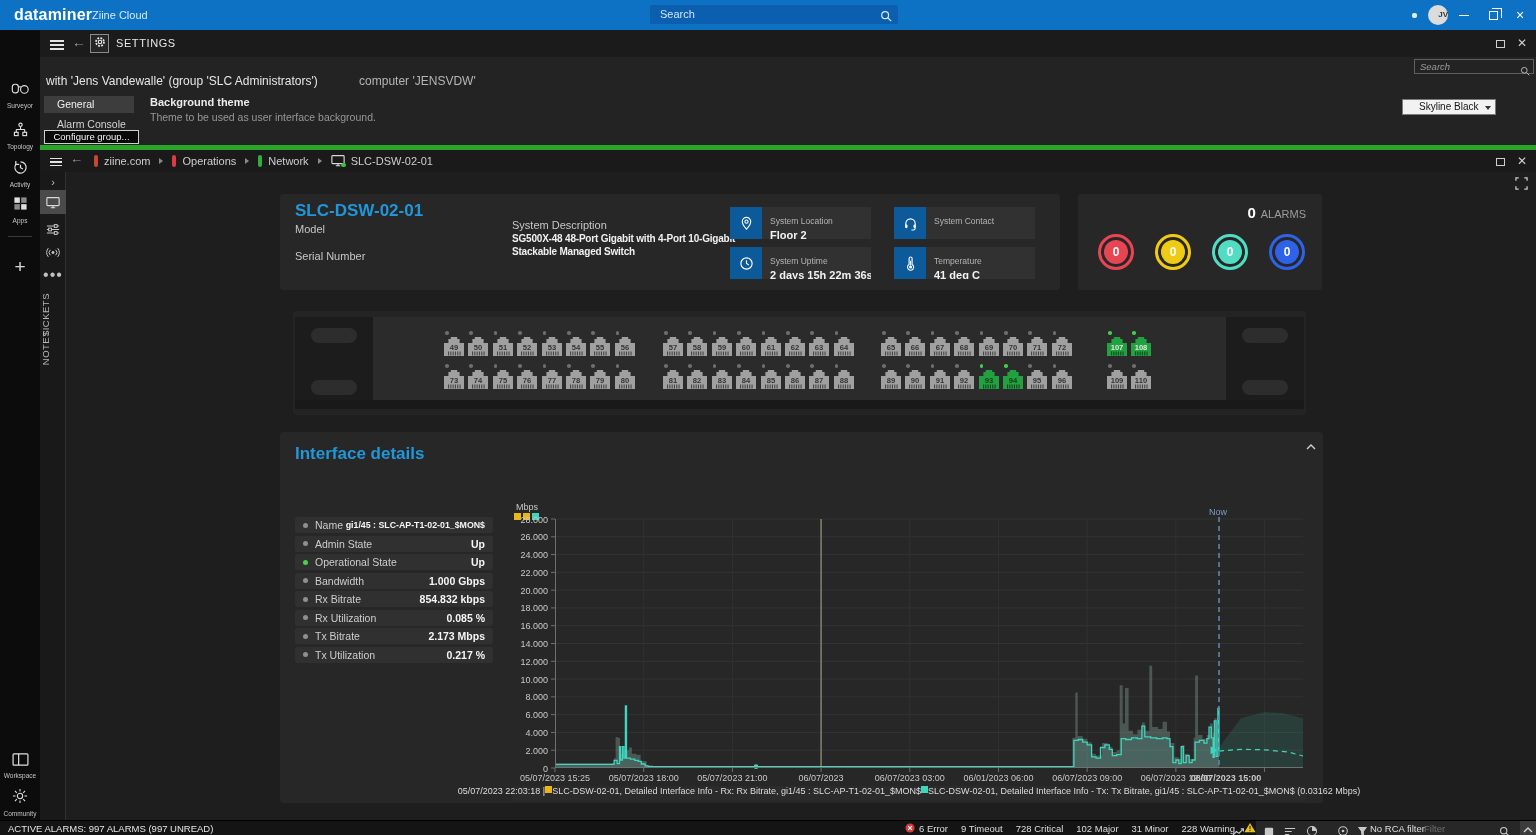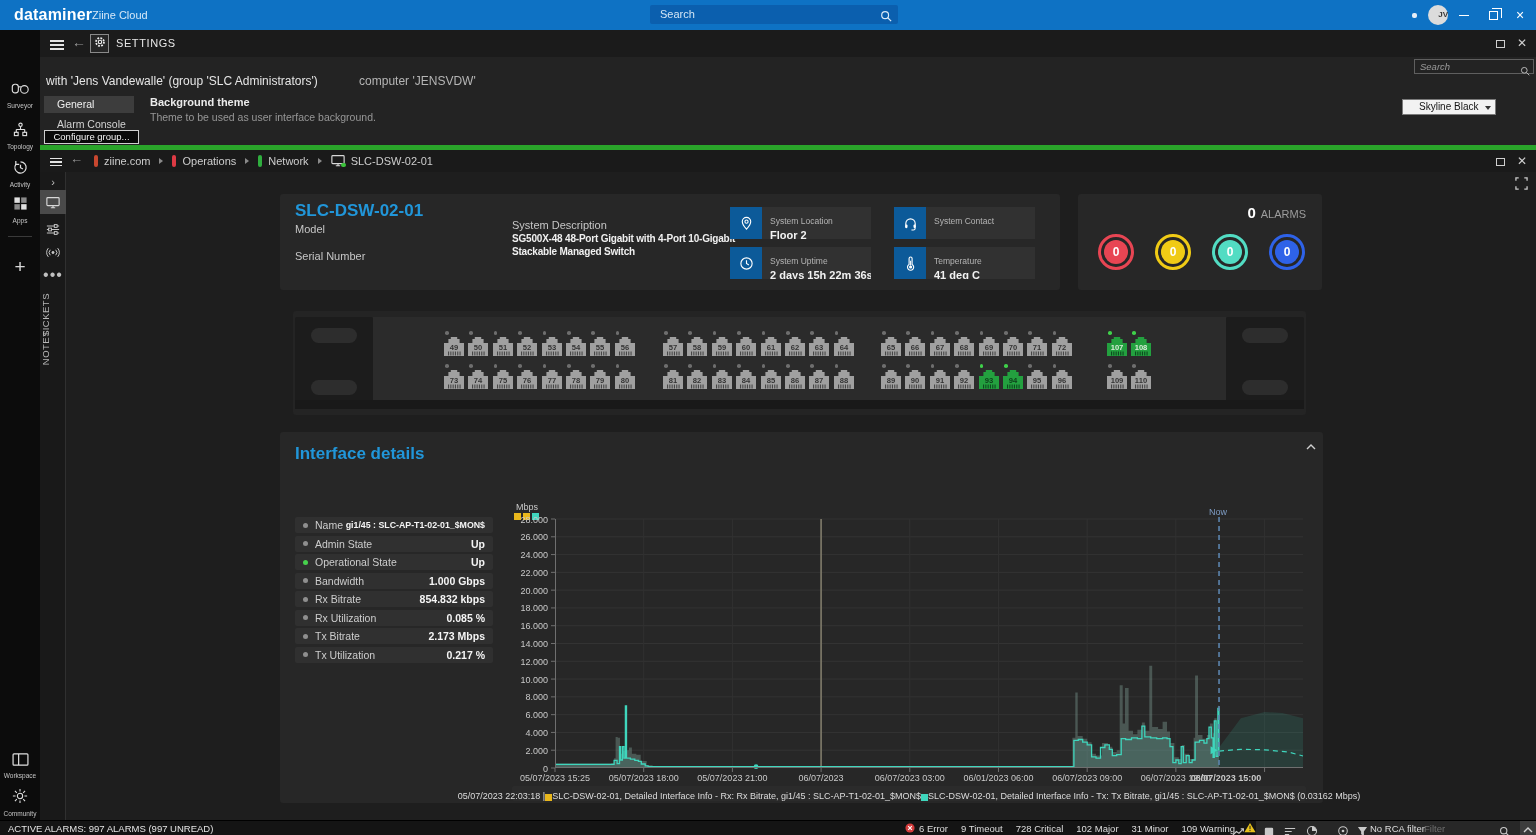--- a/index.html
+++ b/index.html
@@ -120,21 +120,21 @@
   .if-row .vl{font-size:10.5px;font-weight:bold;color:#f5f5f5;padding-right:8px;white-space:nowrap}
   .if-row.small .vl{font-size:8.8px}
   #chart-unit{position:absolute;left:236px;top:70px;font-size:9px;color:#c9c9c9}
   #chart-sq{position:absolute;left:234px;top:81px;display:flex;gap:2px}
   #chart-sq span{width:7px;height:7px;display:block}
   .ylab{position:absolute;left:188px;width:80px;text-align:right;font-size:9px;color:#c9c9c9}
   .xlab{position:absolute;top:341px;width:110px;margin-left:-55px;text-align:center;font-size:9px;color:#c9c9c9;white-space:nowrap}
   #chart-svg{position:absolute;left:275px;top:87px;overflow:visible}
   #now-label{position:absolute;top:75px;font-size:9px;color:#7e9cc4}
   #chart-footer{position:absolute;left:232px;top:354px;width:794px;height:15px;background:#2b2b2b;border-radius:2px;
-     display:flex;align-items:flex-end;justify-content:center;font-size:9px;color:#dcdcdc;white-space:nowrap}
+     display:flex;align-items:flex-start;justify-content:center;font-size:9px;color:#dcdcdc;white-space:nowrap}
   #chart-footer .sq{width:7px;height:7px;display:inline-block;flex:none}
   #footer-chev{position:absolute;right:7px;top:4px}
   
   #statusbar{position:absolute;left:0;top:820px;width:1536px;height:15px;background:#141414;border-top:1px solid #000}
   #sb-left{position:absolute;left:8px;top:0;line-height:15px;font-size:9.5px;color:#e4e4e4}
   #sb-sev{position:absolute;left:905px;top:0;height:15px;display:flex;align-items:center;gap:9px}
   .sev{display:flex;align-items:center;gap:4px;font-size:9.5px;color:#dedede;white-space:nowrap}
   .sev .d{width:7px;height:7px;border-radius:50%}
   #sb-trend{position:absolute;left:1232px;top:2px}
   #sb-right{position:absolute;left:1256px;right:0;top:0;height:15px;background:#272727}
@@ -1264,21 +1264,21 @@
       <div class="sev">
         <span><span class="d" style="background:#e4c01a"></span></span>
         <span>102 Major</span>
       </div>
       <div class="sev">
         <span><span class="d" style="background:#40c8c8"></span></span>
         <span>31 Minor</span>
       </div>
       <div class="sev">
         <span><span class="d" style="background:#4a80e0"></span></span>
-        <span>109 Warning</span>
+        <span>228 Warning</span>
       </div>
       <div class="sev">
         <span><svg viewBox="0 0 14 12" width="12" height="11">
             <path d="M7 .8 13.5 11.5H.5Z" fill="#e8c21a"></path>
             <rect x="6.4" y="4" width="1.2" height="4" fill="#222"></rect>
             <rect x="6.4" y="9" width="1.2" height="1.2" fill="#222"></rect>
           </svg></span>
         <span>1 Notice</span>
       </div>
     </div>

